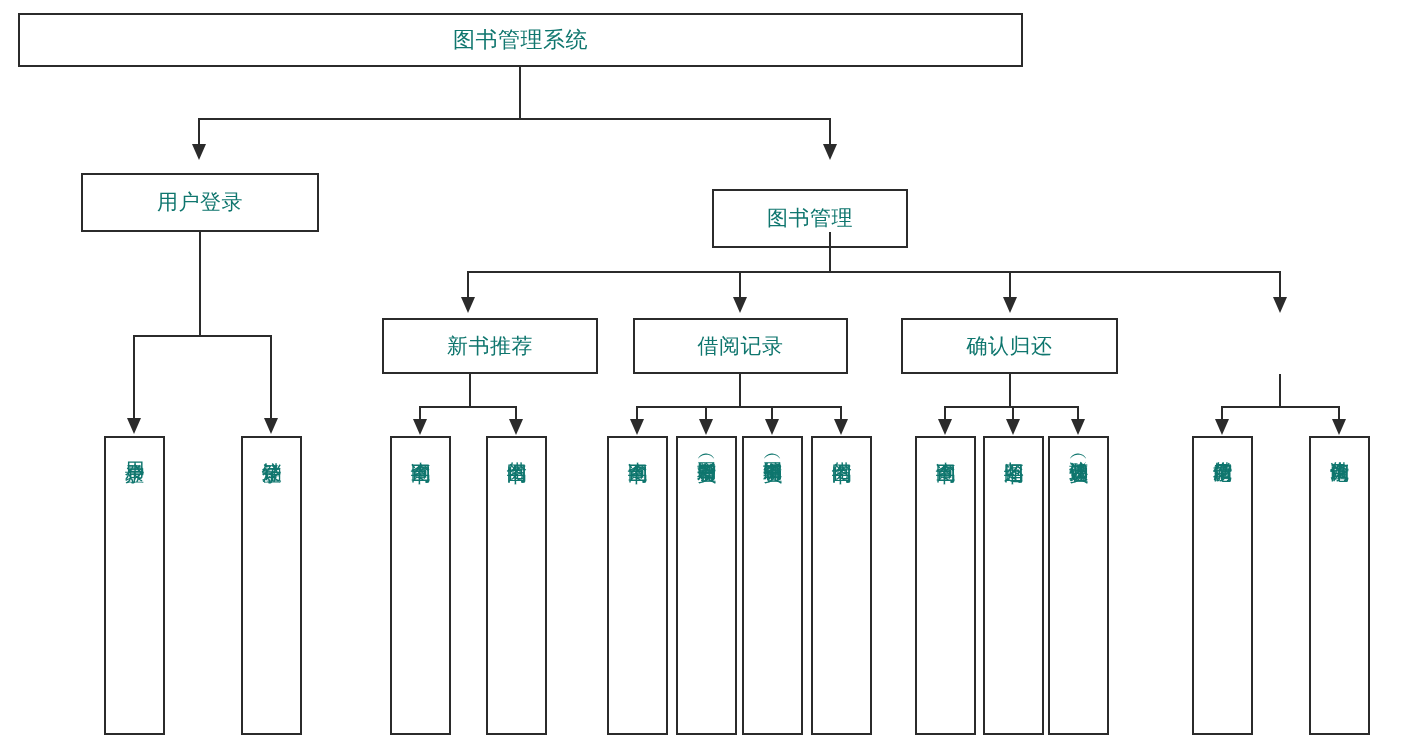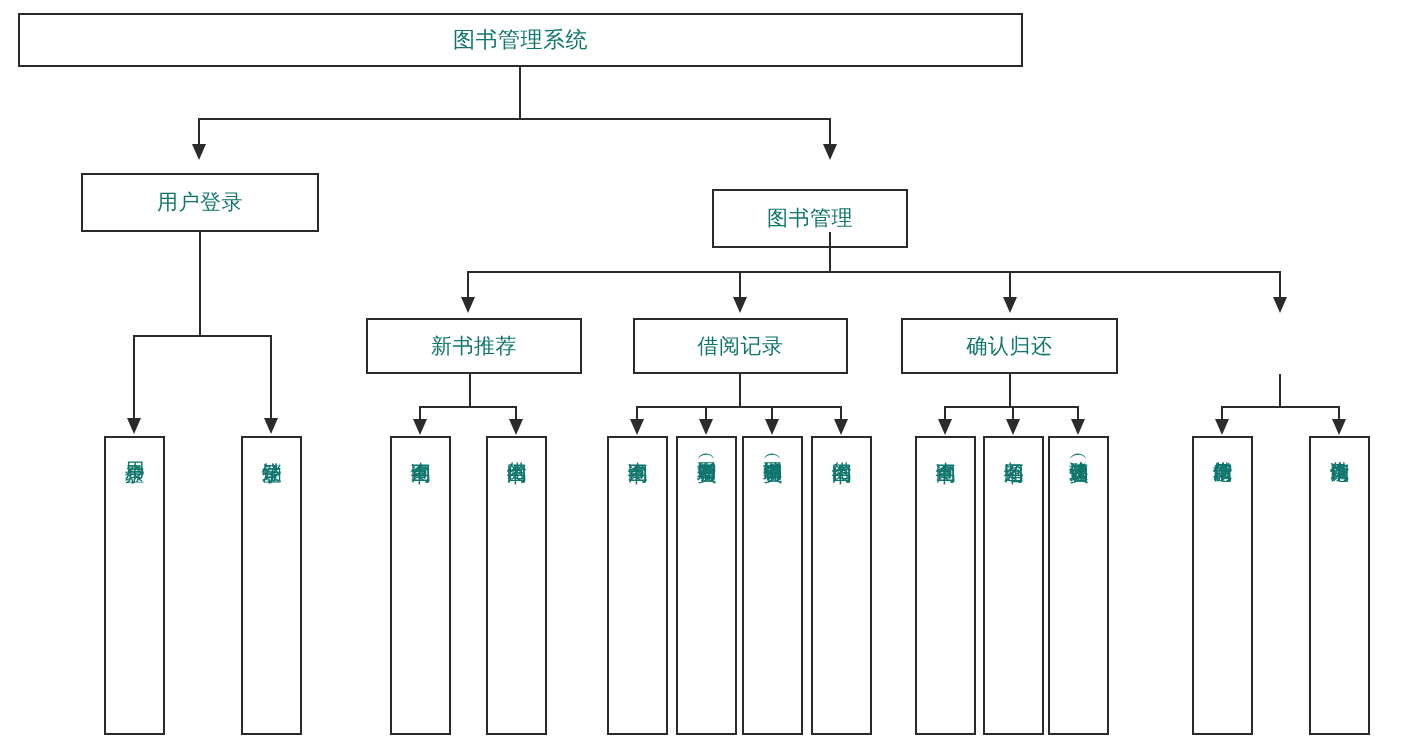--- a/index.html
+++ b/index.html
@@ -110,21 +110,21 @@
   <div class="hline" style="left:467px; top:271px; width:814px; height:2px;"></div>
   <div class="vline" style="left:467px; top:271px; width:2px; height:27px;"></div>
   <div class="arrow" style="left:461px; top:297px;"></div>
   <div class="vline" style="left:739px; top:271px; width:2px; height:27px;"></div>
   <div class="arrow" style="left:733px; top:297px;"></div>
   <div class="vline" style="left:1009px; top:271px; width:2px; height:27px;"></div>
   <div class="arrow" style="left:1003px; top:297px;"></div>
   <div class="vline" style="left:1279px; top:271px; width:2px; height:27px;"></div>
   <div class="arrow" style="left:1273px; top:297px;"></div>
 
-  <div class="node lvl2" style="left:366px; top:318px; width:216px; height:56px;">
+  <div class="node lvl2" style="left:382px; top:318px; width:216px; height:56px;">
     <span class="lbl">新书推荐</span>
   </div>
   <div class="node lvl2" style="left:633px; top:318px; width:215px; height:56px;">
     <span class="lbl">借阅记录</span>
   </div>
   <div class="node lvl2" style="left:901px; top:318px; width:217px; height:56px;">
     <span class="lbl">确认归还</span>
   </div>
 
   <div class="vline" style="left:469px; top:374px; width:2px; height:34px;"></div>

